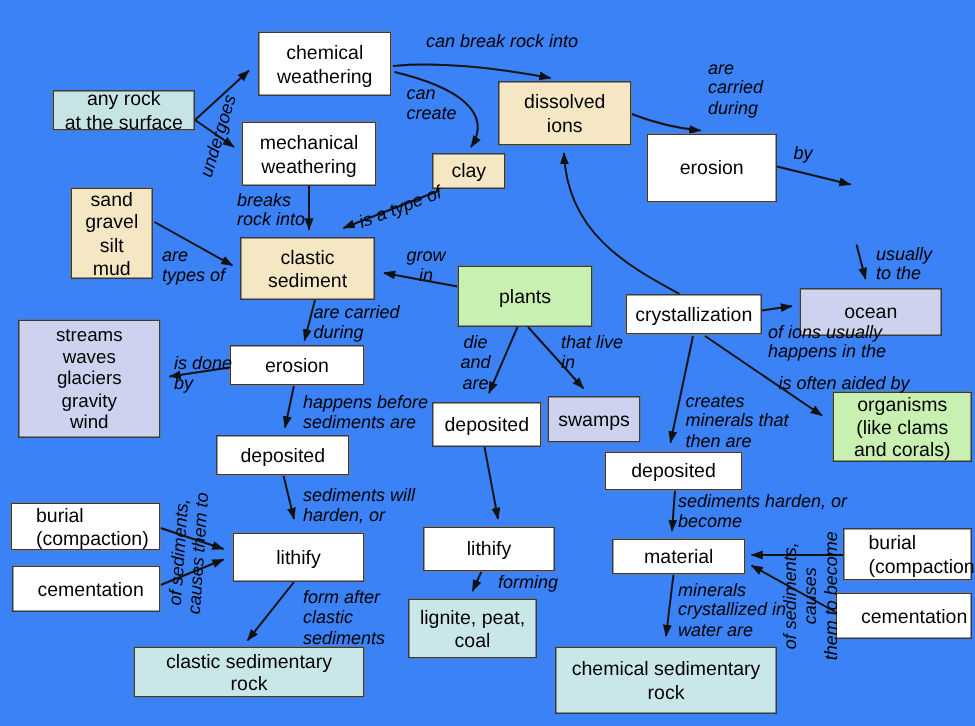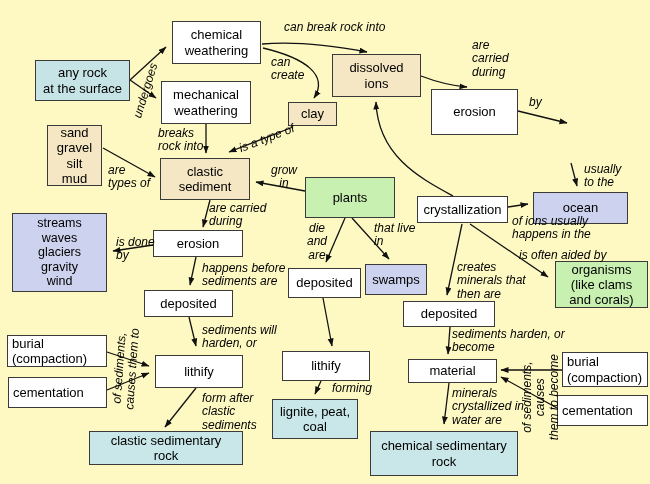--- a/index.html
+++ b/index.html
@@ -1,32 +1,32 @@
 <!DOCTYPE html>
 <html><head>
 <meta charset="utf-8">
 <style>
   html,body{margin:0;padding:0;background:#ffffff;}
   #canvas{
-    position:relative;width:650px;height:484px;background:#fef9c3;overflow:hidden;
+    position:relative;width:650px;height:484px;background:#3b82f6;overflow:hidden;
     font-family:"Liberation Sans",sans-serif;
     text-decoration:underline;
   }
   #wires{position:absolute;left:0;top:0;width:650px;height:484px;}
   .node{
     position:absolute;display:flex;align-items:center;justify-content:center;
     text-align:center;white-space:pre-line;font-size:13px;line-height:1.16;color:#000;
     border:1px solid #3a3a3a;background:#ffffff;box-sizing:border-box;
   }
   .tan{background:#f5e7c3;}
   .teal{background:#c6e3e5;}
   .lav{background:#cdd3ee;}
   .green{background:#c8f0b0;}
   .cyan{background:#c9e6e9;}
-  .leftalign{justify-content:flex-start;text-align:left;padding-left:4px;}
+  .leftalign{justify-content:flex-start;text-align:left;padding-left:16px;}
   .elabel{
     position:absolute;font-size:12px;font-style:italic;color:#000;
     white-space:pre-line;line-height:1.12;
   }
   .ctr{text-align:center;}
   .rot{transform-origin:center center;}
 </style>
 </head>
 <body>
 
@@ -67,21 +67,21 @@
       <path d="M462,224 L447,295" marker-end="url(#arrow)"></path>
       <path d="M450,327 L448,354" marker-end="url(#arrow)"></path>
       <path d="M562,370 L501,370" marker-end="url(#arrow)"></path>
       <path d="M557,408 L501,377" marker-end="url(#arrow)"></path>
       <path d="M449,383 L444,424" marker-end="url(#arrow)"></path>
     </g>
   </svg>
 
   <div class="node" style="left:172px;top:21px;width:89px;height:43px">chemical
 weathering</div>
-  <div class="node teal" style="left:35px;top:60px;width:95px;height:41px">any rock
+  <div class="node teal" style="left:35px;top:60px;width:95px;height:27px">any rock
 at the surface</div>
   <div class="node" style="left:161px;top:81px;width:90px;height:43px">mechanical
 weathering</div>
   <div class="node tan" style="left:332px;top:54px;width:89px;height:43px">dissolved
 ions</div>
   <div class="node tan" style="left:288px;top:102px;width:49px;height:24px">clay</div>
   <div class="node" style="left:431px;top:89px;width:87px;height:46px">erosion</div>
   <div class="node tan" style="left:47px;top:125px;width:55px;height:61px">sand
 gravel
 silt

